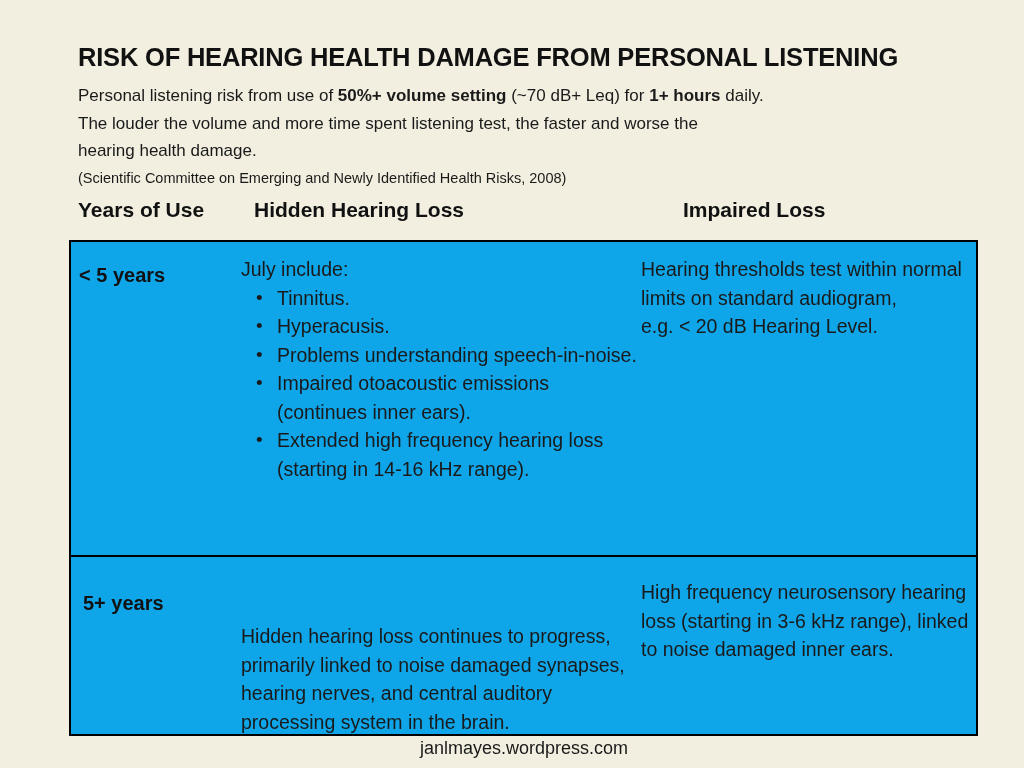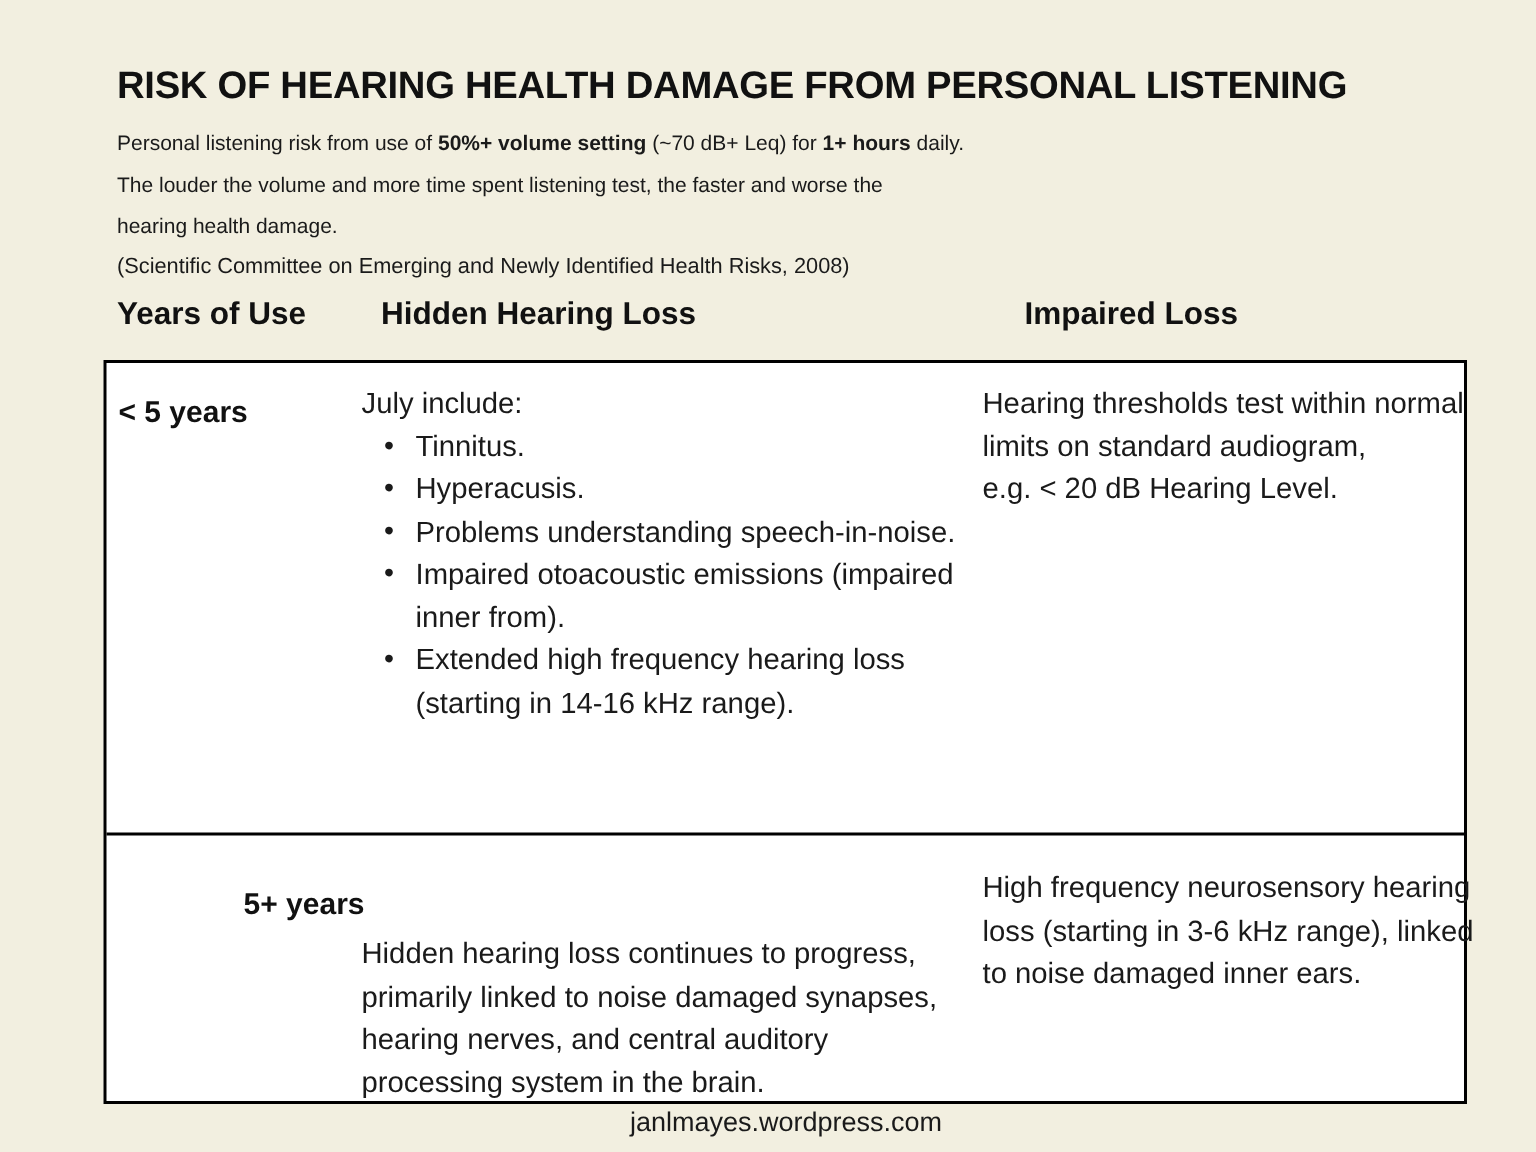--- a/index.html
+++ b/index.html
@@ -36,21 +36,21 @@
     color: #111111;
     line-height: 1.15;
   }
 
   
   .intro {
     position: absolute;
     left: 66px;
     top: 82px;
     width: 910px;
-    font-size: 14px;
+    font-size: 17px;
     line-height: 27.5px;
     color: #1a1a1a;
   }
   .intro b { font-weight: bold; }
 
   .citation {
     position: absolute;
     left: 66px;
     top: 170px;
     width: 900px;
@@ -78,21 +78,21 @@
   .ch-hidden { left: 242px; top: 0; }
   .ch-loss   { left: 671px; top: 0; }
 
   
   .table {
     position: absolute;
     left: 57px;
     top: 240px;
     width: 909px;
     height: 496px;
-    background: #ffffff;
+    background: #0ea5e9;
     border: 2.5px solid #000000;
     box-sizing: border-box;
   }
 
   .row {
     position: relative;
     box-sizing: border-box;
     width: 100%;
   }
   .row-1 { height: 315px; border-bottom: 2.5px solid #000000; }
@@ -117,30 +117,29 @@
     font-size: 19.5px;
     line-height: 28.5px;
     color: #1a1a1a;
   }
   .cell-right {
     left: 570px;
     width: 330px;
     font-size: 19.5px;
     line-height: 28.5px;
     color: #1a1a1a;
-    margin-left: 14px;
   }
 
   
   .row-1 .cell-years  { top: 22px; }
   .row-1 .cell-mid    { top: 13px; }
   .row-1 .cell-right  { top: 13px; }
 
   
-  .row-2 .cell-years  { top: 35px; left: 12px; text-align: right; }
+  .row-2 .cell-years  { top: 35px; left: 12px; }
   .row-2 .cell-mid    { top: 21px; margin-top: 44px; }
   .row-2 .cell-right  { top: 21px; }
 
   ul.bullets {
     margin: 0;
     padding: 0 0 0 36px;
     list-style: none;
   }
   ul.bullets li {
     position: relative;
@@ -194,21 +193,21 @@
   <div class="table">
 
     <div class="row row-1">
       <div class="cell cell-years">&lt; 5 years</div>
       <div class="cell cell-mid">
         <div>July include:</div>
         <ul class="bullets">
           <li>Tinnitus.</li>
           <li>Hyperacusis.</li>
           <li>Problems understanding speech-in-noise.</li>
-          <li>Impaired otoacoustic emissions (impaired inner from).</li>
+          <li>Impaired otoacoustic emissions (continues inner ears).</li>
           <li>Extended high frequency hearing loss (starting in 14-16 kHz range).</li>
         </ul>
       </div>
       <div class="cell cell-right">
         <div>Hearing thresholds test within normal limits on standard audiogram,</div>
         <div>e.g. &lt; 20 dB Hearing Level.</div>
       </div>
     </div>
 
     <div class="row row-2">

